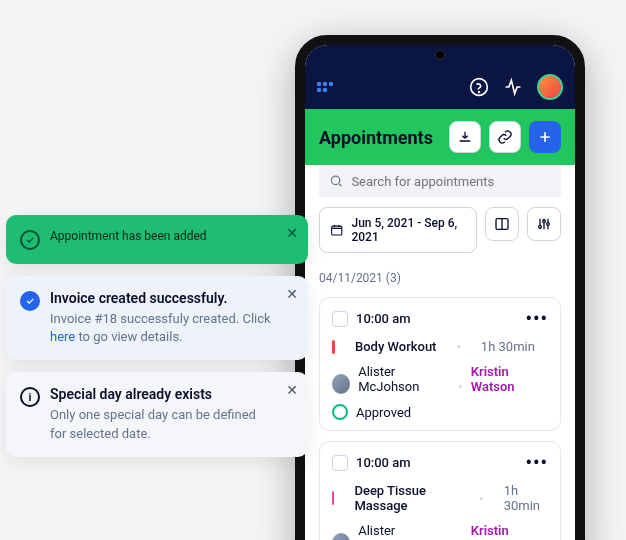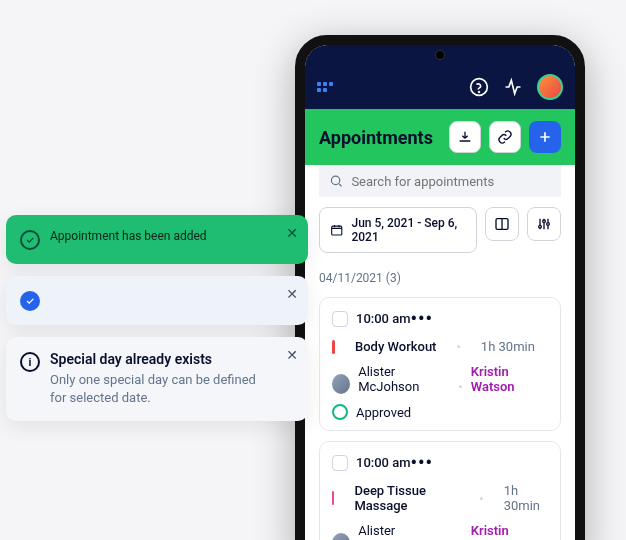--- a/index.html
+++ b/index.html
@@ -41,21 +41,21 @@
 
 .filter-row { margin: 0 14px 12px; display: flex; gap: 8px; }
 .date-pill { flex: 1; border: 1px solid #d1d5db; border-radius: 8px; padding: 8px 10px; display: flex; align-items: center; gap: 8px; font-size: 12px; color: #0a0f2c; font-weight: 500; cursor: pointer; }
 .date-pill svg { width: 16px; height: 16px; stroke: #0a0f2c; fill: none; stroke-width: 2; }
 .sq-btn { width: 34px; height: 34px; border: 1px solid #d1d5db; border-radius: 8px; display: flex; align-items: center; justify-content: center; cursor: pointer; }
 .sq-btn svg { width: 16px; height: 16px; stroke: #0a0f2c; fill: none; stroke-width: 2; }
 
 .date-header { padding: 6px 14px; font-size: 12px; color: #64748b; }
 
 .card { margin: 6px 14px 10px; border: 1px solid #e5e7eb; border-radius: 10px; padding: 10px 12px; background: #fff; }
-.card-top { display: flex; align-items: center; margin-bottom: 10px; }
+.card-top { display: flex; align-items: center; justify-content: space-between; margin-bottom: 10px; }
 .card-top-left { display: flex; align-items: center; gap: 8px; }
 .checkbox { width: 16px; height: 16px; border: 1.5px solid #cbd5e1; border-radius: 4px; cursor: pointer; }
 .card-time { font-size: 13px; color: #0a0f2c; font-weight: 500; }
 .more-btn { font-size: 18px; color: #0a0f2c; cursor: pointer; letter-spacing: 1px; font-weight: 700; }
 .card-service { display: flex; align-items: center; gap: 20px; font-size: 13px; margin-bottom: 10px; }
 .bar-r { width: 3px; height: 14px; background: #ef4444; border-radius: 2px; }
 .bar-p { width: 3px; height: 14px; background: #ec4899; border-radius: 2px; }
 .dot-sep { color: #cbd5e1; font-size: 13px; }
 .service-name { color: #0a0f2c; font-weight: 500; }
 .duration { color: #64748b; }
@@ -245,20 +245,26 @@
   </div>
 
   <div class="toast toast-info">
     <span class="toast-close">✕</span>
     <div class="toast-row">
       <div class="toast-icon icon-circle-blue">
         <svg viewBox="0 0 24 24">
             <path d="M5 12l5 5L20 7"></path>
           </svg>
       </div>
+      <div>
+        <div class="toast-title">Invoice created successfuly.</div>
+        <div class="toast-body">
+          <span>Invoice #18 successfuly created. Click </span><span class="link">here</span><span> to go view details.</span>
+        </div>
+      </div>
     </div>
   </div>
 
   <div class="toast toast-plain">
     <span class="toast-close">✕</span>
     <div class="toast-row">
       <div class="toast-icon icon-circle-outline">i</div>
       <div>
         <div class="toast-title">Special day already exists</div>
         <div class="toast-body">Only one special day can be defined for selected date.</div>

